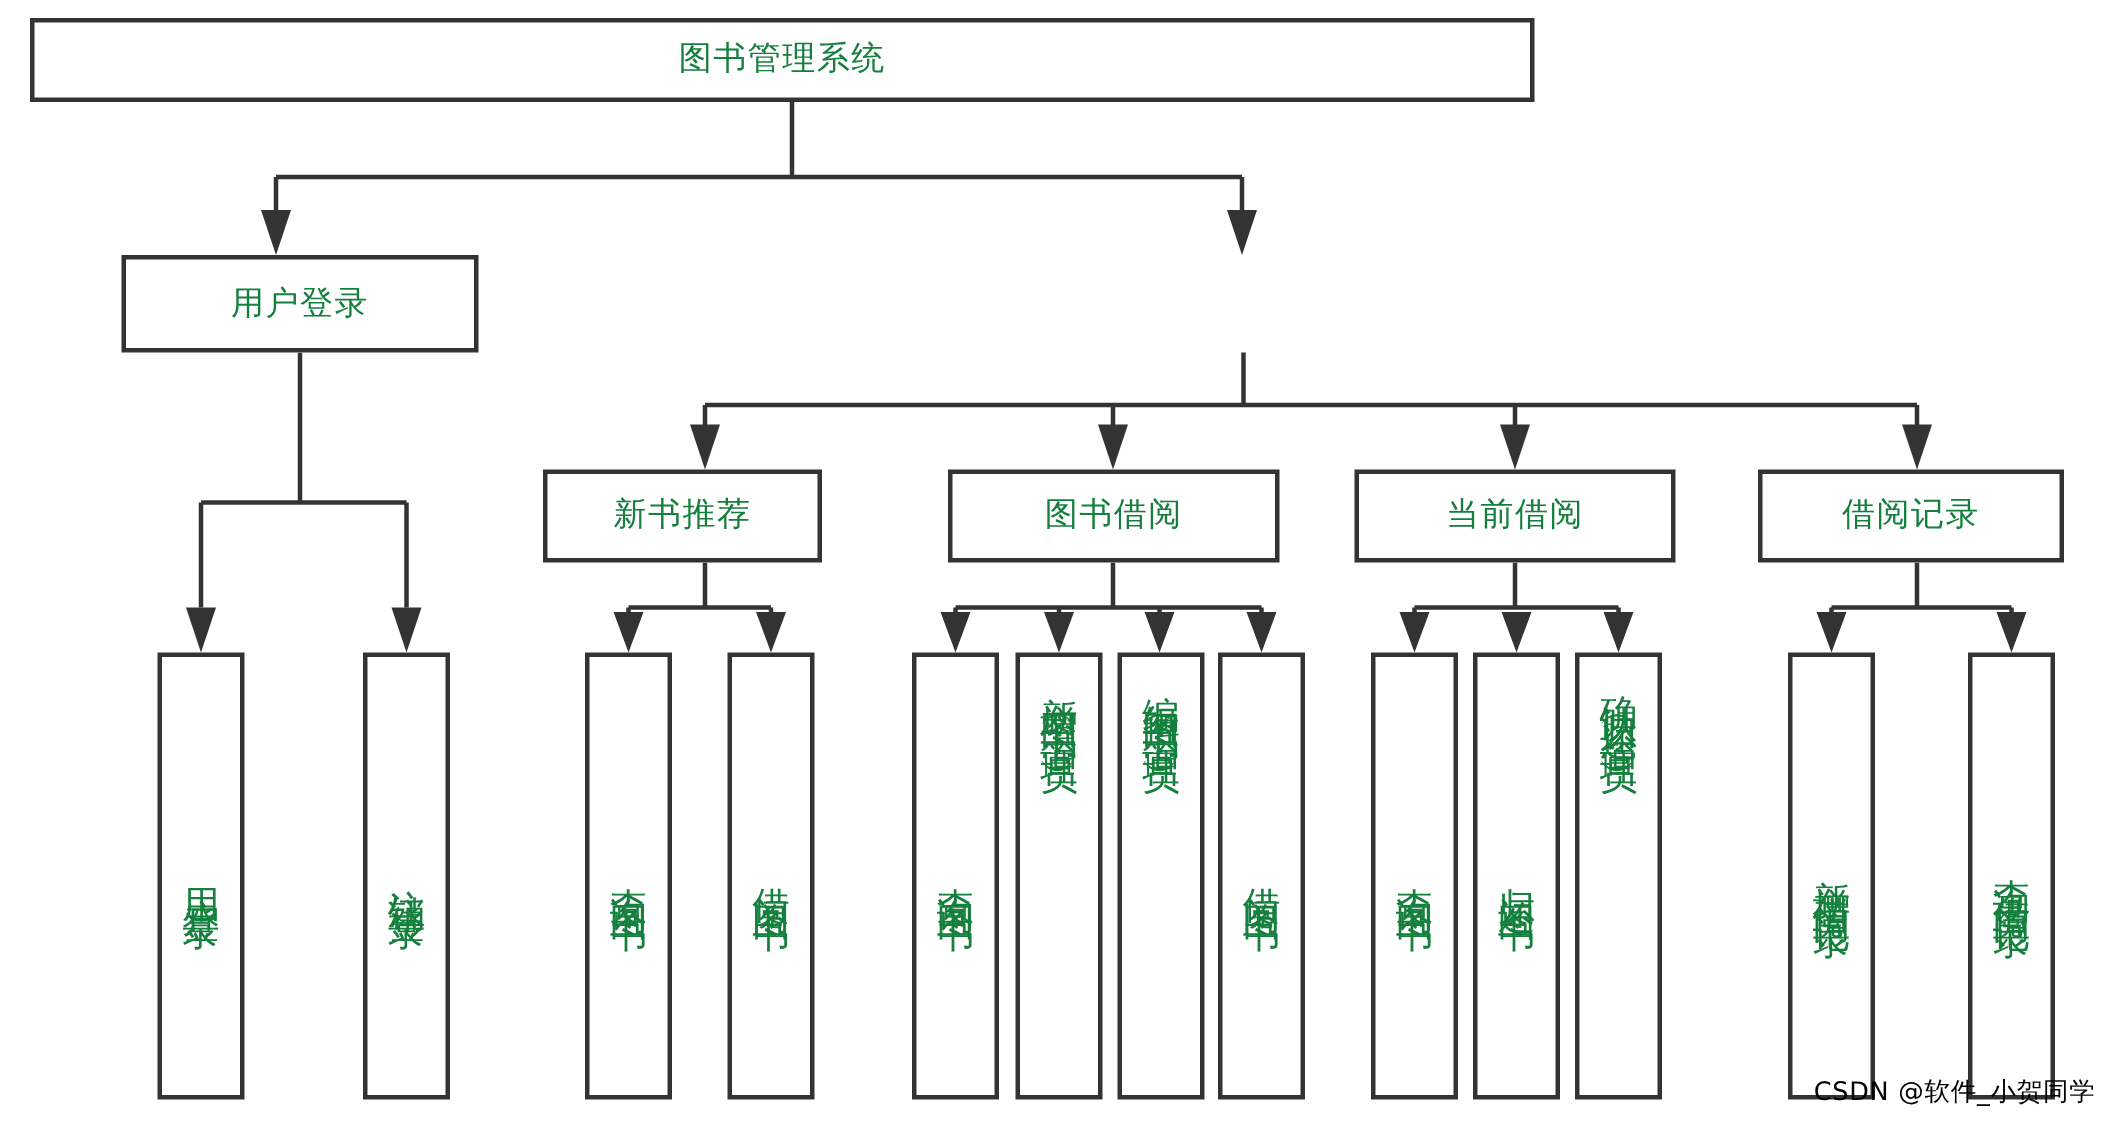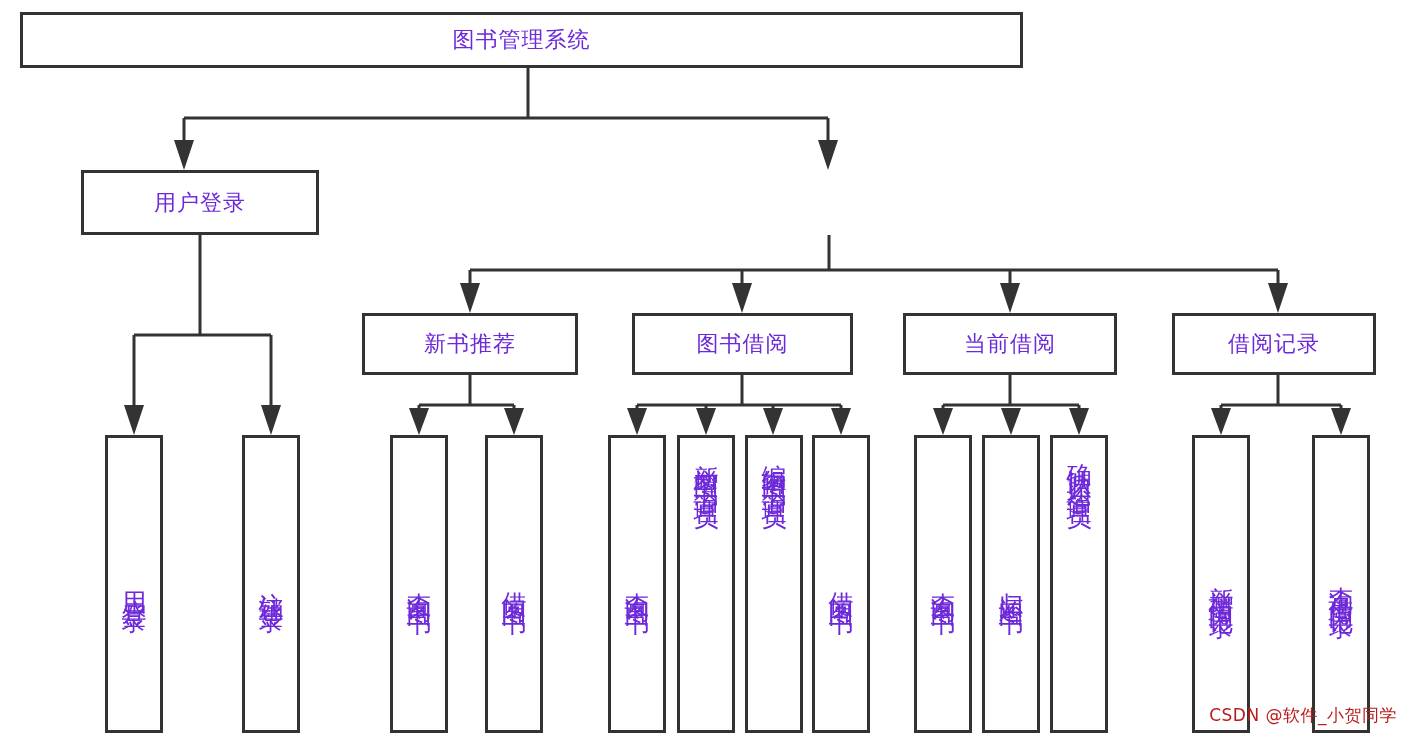--- a/index.html
+++ b/index.html
@@ -12,21 +12,21 @@
   }
   #diagram{position:absolute;left:0;top:0;width:1405px;height:747px;}
   .node{
     position:absolute;
     box-sizing:border-box;
     border:3px solid #333333;
     background:#ffffff;
     display:flex;
     align-items:center;
     justify-content:center;
-    color:#6d28d9;
+    color:#15803d;
   }
   .node .lbl{
     font-size:22px;
     line-height:1.15;
     letter-spacing:1px;
     white-space:nowrap;
   }
   .leaf{
     border-width:3px;
   }
@@ -37,23 +37,23 @@
     letter-spacing:6px;
     line-height:1.0;
     white-space:nowrap;
     -webkit-writing-mode:vertical-rl;
   }
   .leaf{align-items:flex-start;padding-top:6px;}
   .leaf.center{align-items:center;padding-top:0;}
   #watermark{
     position:absolute;
     right:8px;
-    bottom:20px;
+    bottom:8px;
     font-size:17px;
-    color:#b91c1c;
+    color:#000000;
     letter-spacing:0.5px;
     white-space:nowrap;
     pointer-events:none;
   }
   svg.links{position:absolute;left:0;top:0;width:1405px;height:747px;}
   svg.links path, svg.links line{stroke:#333333;stroke-width:3;fill:none;}
 </style>
 </head>
 <body>
 
@@ -121,21 +121,21 @@
   </svg>
 
   <div class="node" style="left:20px;top:12px;width:1003px;height:56px;">
     <span class="lbl">图书管理系统</span>
   </div>
 
   <div class="node" style="left:81px;top:170px;width:238px;height:65px;">
     <span class="lbl">用户登录</span>
   </div>
 
-  <div class="node" style="left:362px;top:313px;width:216px;height:62px;">
+  <div class="node" style="left:362px;top:313px;width:186px;height:62px;">
     <span class="lbl">新书推荐</span>
   </div>
   <div class="node" style="left:903px;top:313px;width:214px;height:62px;">
     <span class="lbl">当前借阅</span>
   </div>
   <div class="node" style="left:632px;top:313px;width:221px;height:62px;">
     <span class="lbl">图书借阅</span>
   </div>
   <div class="node" style="left:1172px;top:313px;width:204px;height:62px;">
     <span class="lbl">借阅记录</span>

